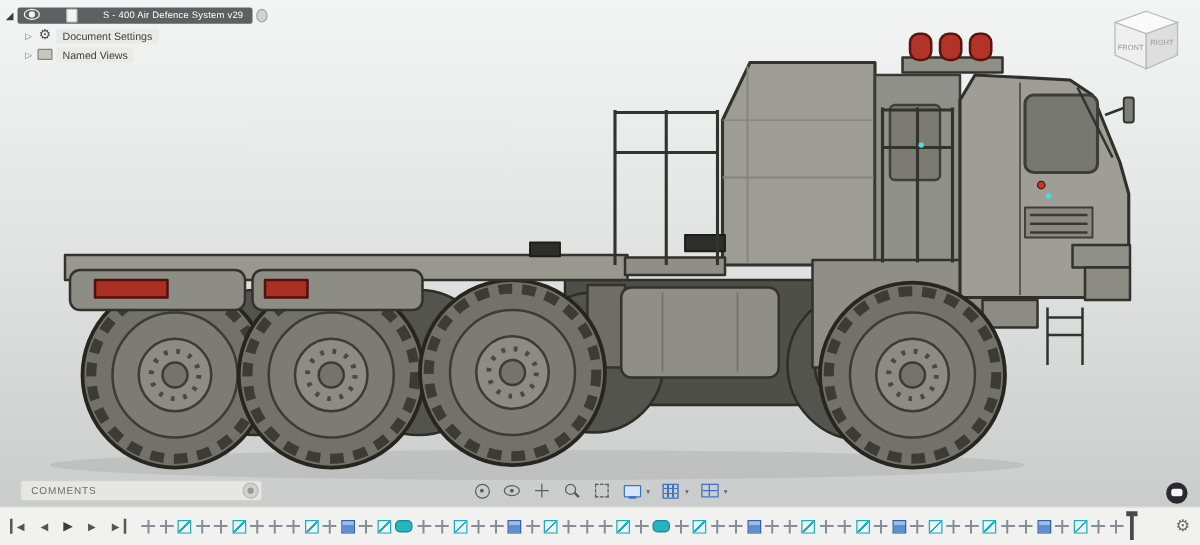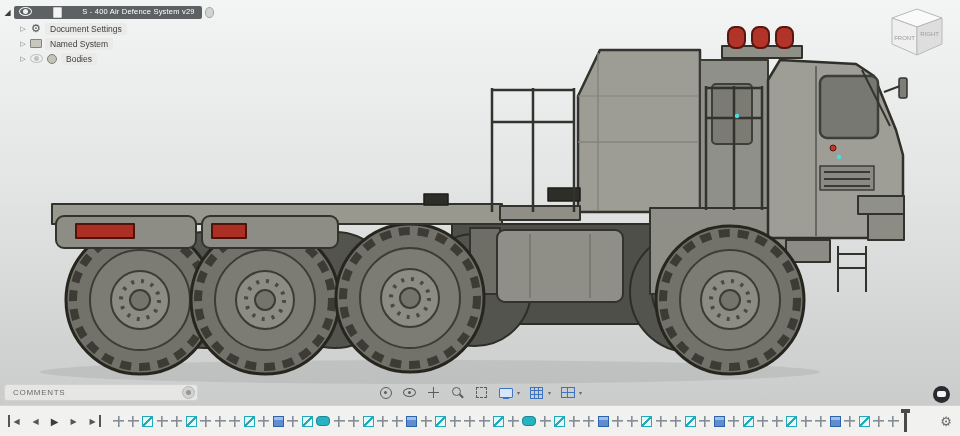--- a/index.html
+++ b/index.html
@@ -46,21 +46,21 @@
                            border:1px solid #8a8a82;transform:skewX(-20deg);}
   .ic-component::before{content:"";width:8px;height:8px;border:1px solid #7c7c75;border-radius:1px;
                         background:linear-gradient(135deg,#4d80bf 0 3px,#d8d8d1 3px);}
   .ic-doc::before{content:"";width:7px;height:9px;background:#f4f4f2;border:1px solid #c9c9c9;
                   border-radius:1px;}
 
   
   .viewcube{position:absolute;top:3px;right:8px;z-index:3;}
 
   
-  .comments{position:absolute;left:4px;bottom:35px;width:182px;height:15px;z-index:4;
+  .comments{position:absolute;left:16px;bottom:35px;width:182px;height:15px;z-index:4;
             background:#e6e6e4;border:1px solid #d2d2d0;border-radius:3px;
             display:flex;align-items:center;padding:0 2px 0 8px;}
   .comments-label{font-size:8px;color:#6a6a6a;letter-spacing:.7px;}
   .cbtn{width:11px;height:11px;border-radius:50%;background:#d2d2d0;border:1px solid #b7b7b5;
         margin-left:auto;position:relative;}
   .cbtn::after{content:"";position:absolute;inset:3px;border-radius:50%;background:#979795;}
 
   
   .navbar{position:absolute;left:50%;transform:translateX(-50%);bottom:35px;height:17px;z-index:4;
           display:flex;align-items:center;gap:9px;padding:0 8px;}
@@ -260,27 +260,21 @@
     </div>
     <div id="browser-rows">
         <div class="brow">
           <span class="arrow">▷</span>
           <span class="ric ic-gear"></span>
           <span class="rlabel">Document Settings</span>
         </div>
         <div class="brow">
           <span class="arrow">▷</span>
           <span class="ric ic-folder"></span>
-          <span class="rlabel">Named System</span>
-        </div>
-        <div class="brow">
-          <span class="arrow">▷</span>
-          <span class="eye eye-off"></span>
-          <span class="ric ic-bodies"></span>
-          <span class="rlabel">Bodies</span>
+          <span class="rlabel">Named Views</span>
         </div>
       </div>
   </div>
 
   <svg class="viewcube" width="70" height="62" viewBox="0 0 70 62">
     <polygon points="35,6 60,15 35,24 10,15" fill="#fafafa" stroke="#b9b9b9"></polygon>
     <polygon points="10,15 35,24 35,52 10,41" fill="#efefef" stroke="#b9b9b9"></polygon>
     <polygon points="35,24 60,15 60,41 35,52" fill="#dedede" stroke="#b9b9b9"></polygon>
     <text x="22.5" y="37" font-size="6" fill="#9a9a9a" text-anchor="middle">FRONT</text>
     <text x="47.5" y="33" font-size="6" fill="#9a9a9a" text-anchor="middle">RIGHT</text>

